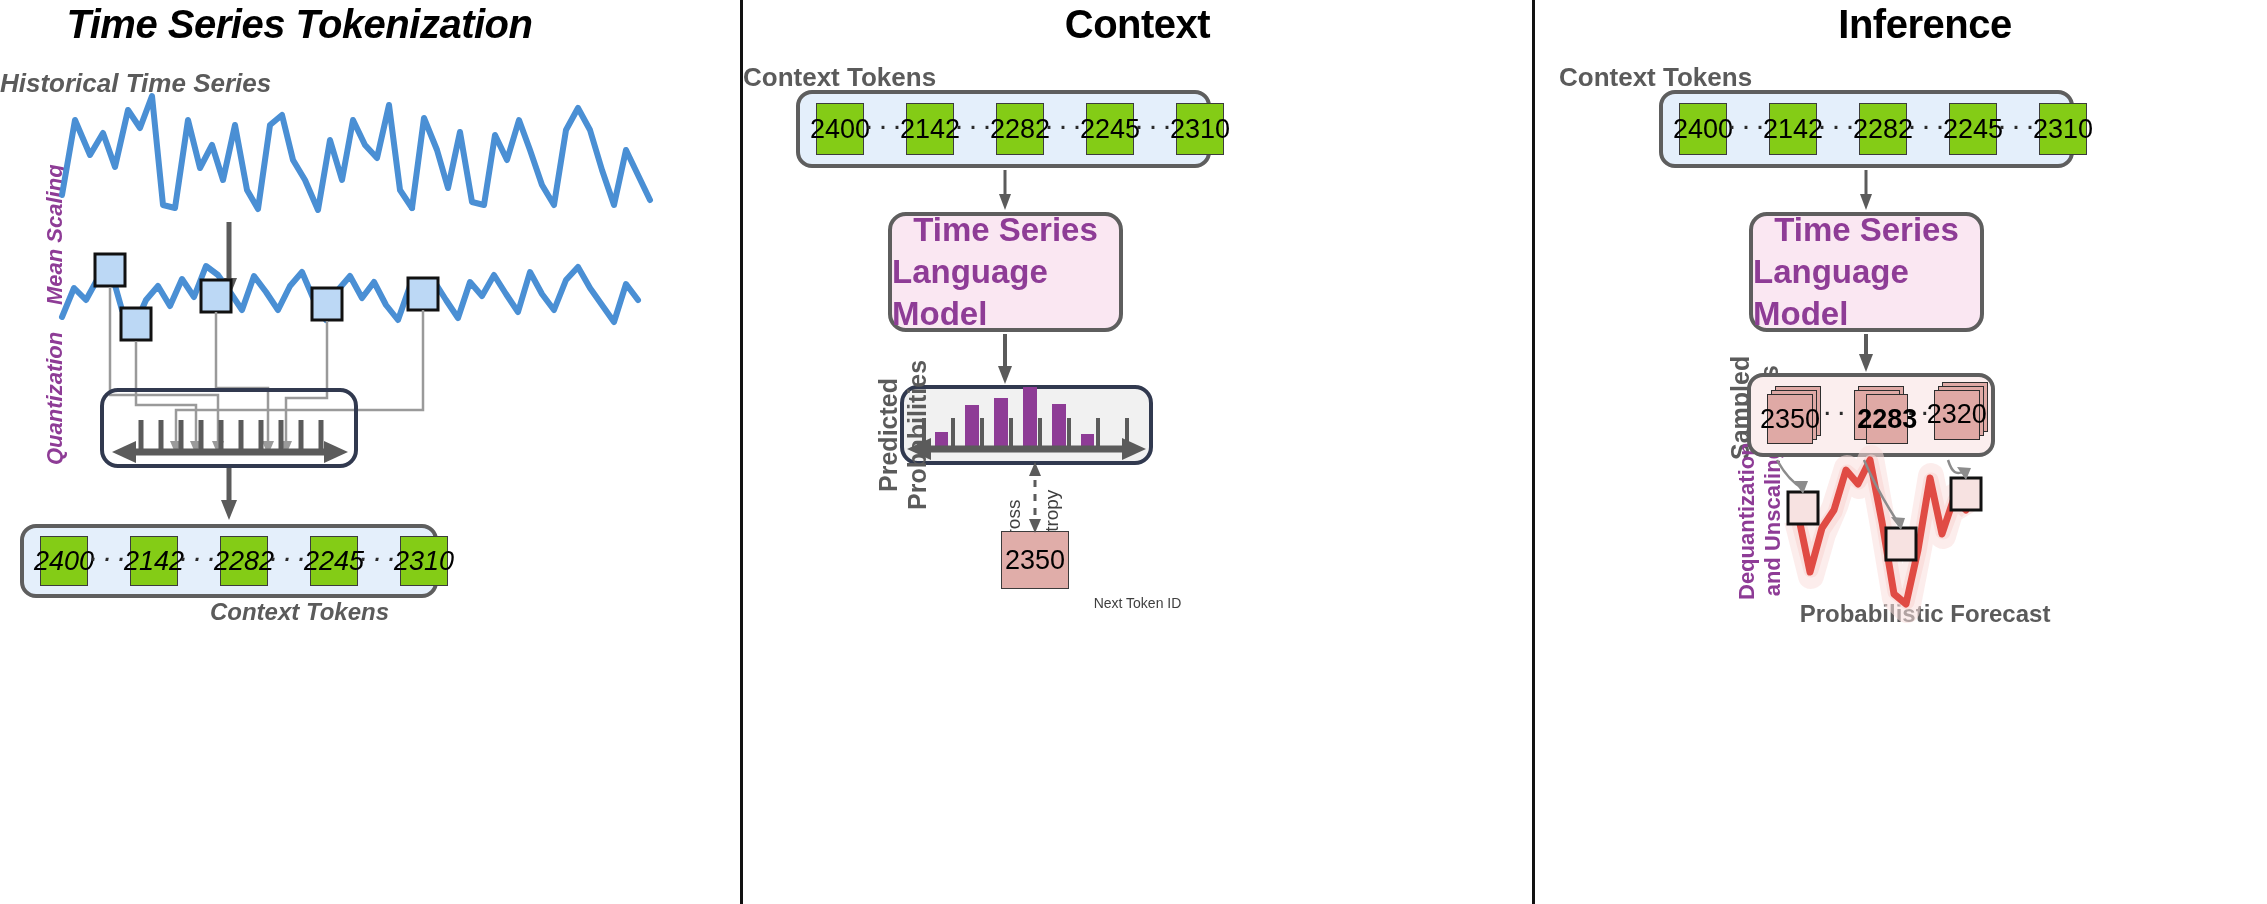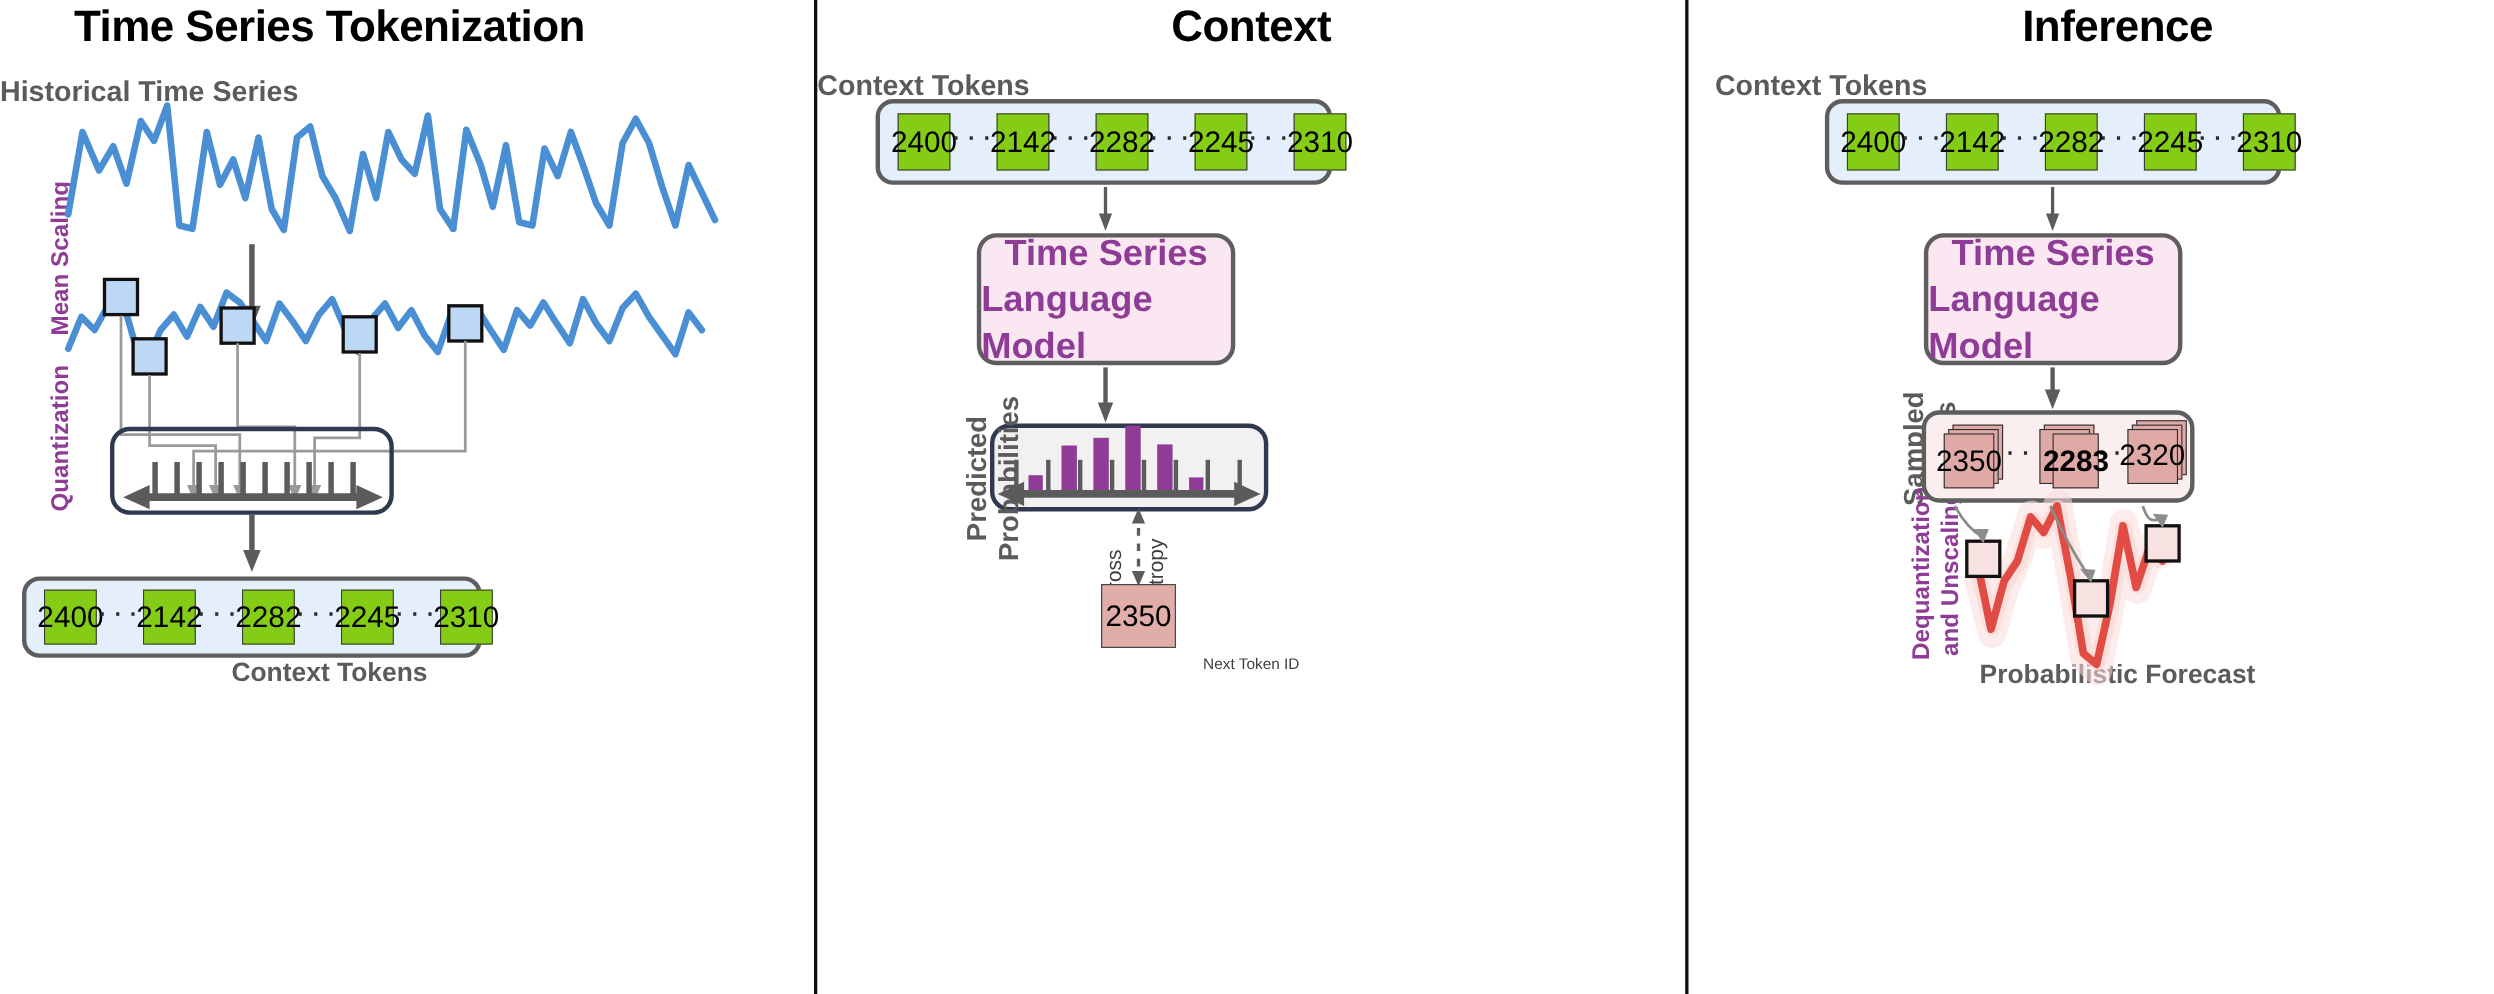--- a/index.html
+++ b/index.html
@@ -53,21 +53,21 @@
   svg{position:absolute;left:0;top:0;overflow:visible;}
 </style>
 </head>
 <body>
 
 <div id="root">
 
   <div class="divider" style="left:740px;"></div>
   <div class="divider" style="left:1532px;"></div>
 
-  <div class="panel" style="left:0;width:599px;">
+  <div class="panel" style="left:0;width:599px;font-style:italic;">
 
     <div class="panel-title" style="top:2px;">Time Series Tokenization</div>
 
     <div class="section-title" style="top:68px;">Historical Time Series</div>
 
     <div class="vlabel purple" style="left:42px;top:305px;">Mean Scaling</div>
     <div class="vlabel purple" style="left:42px;top:465px;">Quantization</div>
 
     <svg width="740" height="904">
 

